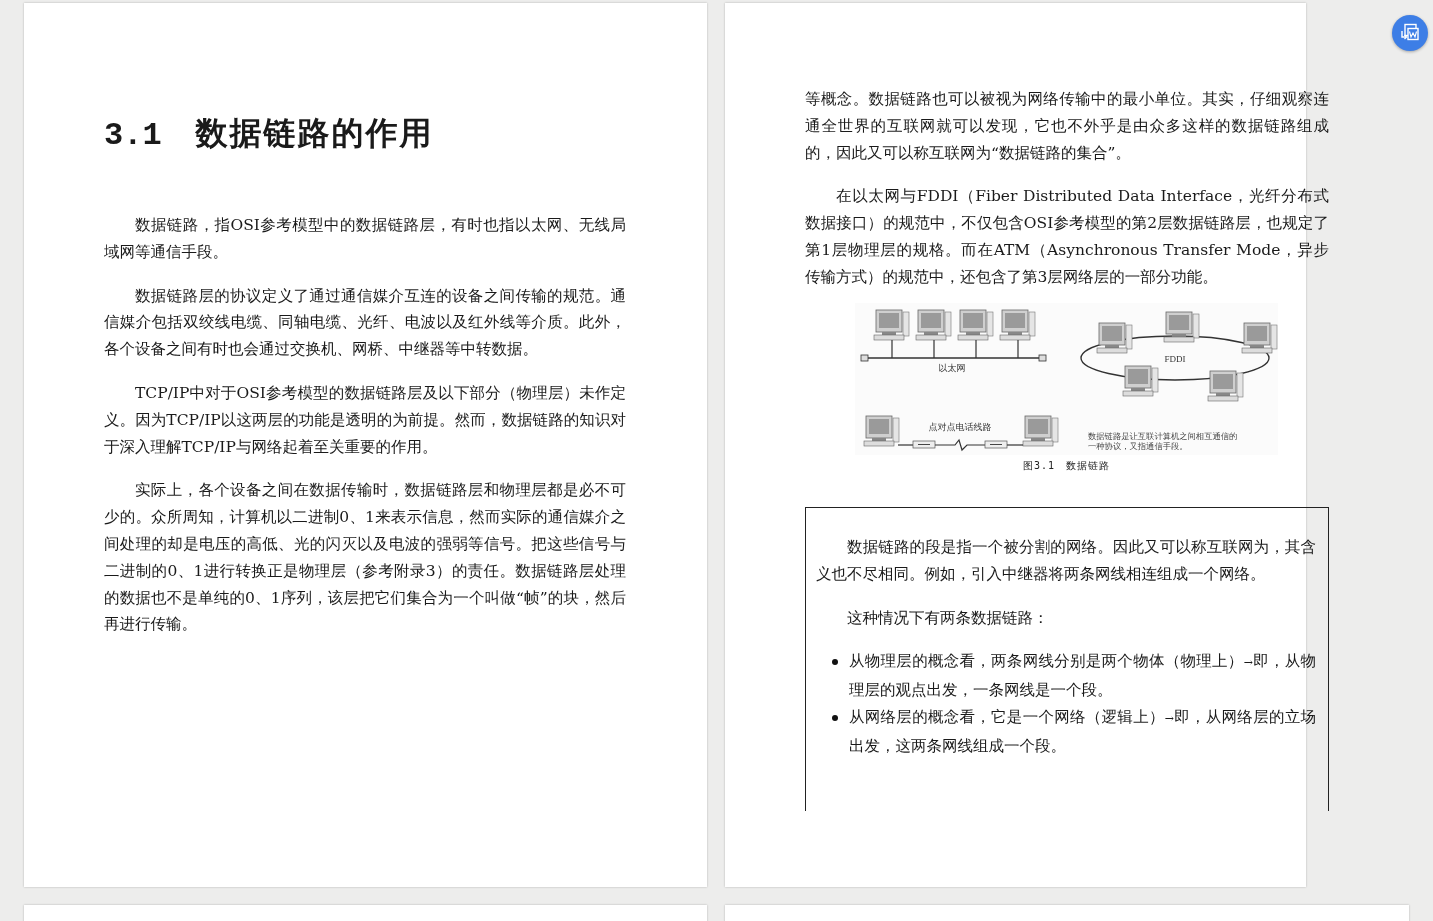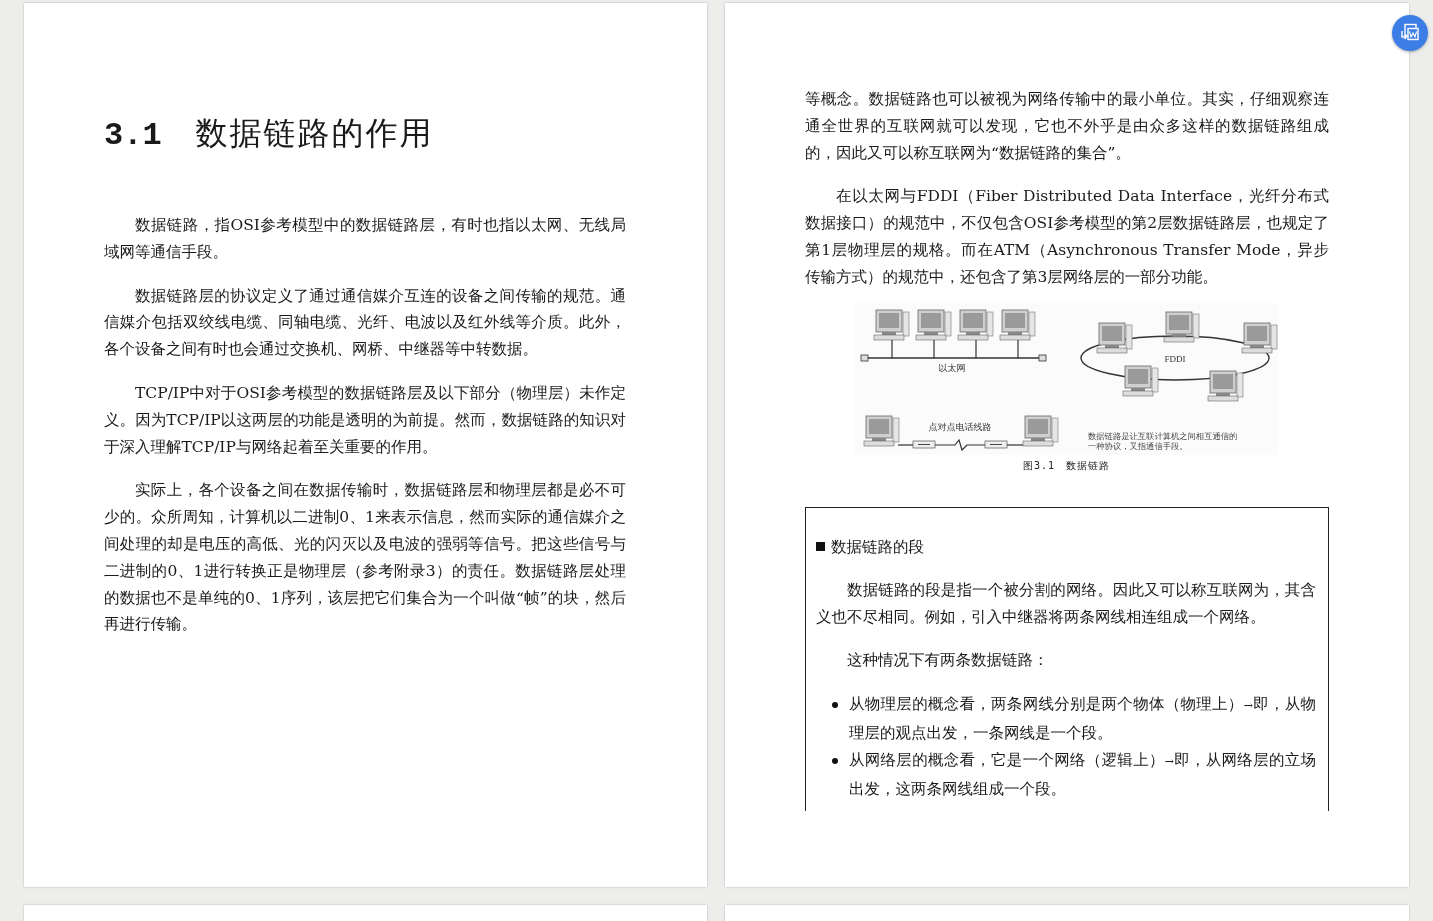--- a/index.html
+++ b/index.html
@@ -1,28 +1,28 @@
 <!DOCTYPE html>
 <html><head>
 <meta charset="utf-8">
 <style>
   html, body { margin:0; padding:0; }
   body { width:1433px; height:921px; background:#ededec; position:relative; overflow:hidden;
          font-family:"DejaVu Serif","Liberation Serif",serif; color:#1a1a1a; }
   .page { position:absolute; background:#fff; box-shadow:0 0 2px rgba(0,0,0,0.25); }
   #page1 { left:24px; top:3px; width:683px; height:884px; }
-  #page2 { left:725px; top:3px; width:684px; height:884px; }
+  #page2 { left:725px; top:3px; width:581px; height:884px; }
   #page3 { left:24px; top:905px; width:683px; height:40px; }
   #page4 { left:725px; top:905px; width:684px; height:40px; }
   .content { position:absolute; font-size:15.5px; line-height:26.8px; }
   #page1 .content { left:80px; top:0; width:522px; }
   #page2 .content { left:80px; top:0; width:524px; }
   .title { position:absolute; left:80px; top:105px; font-size:32px; line-height:50px; white-space:nowrap; }
   .title .num { font-family:Liberation Mono, monospace; font-weight:bold; margin-right:34px; }
-  .title .txt { font-family:"DejaVu Sans","Liberation Sans",sans-serif; font-weight:normal; letter-spacing:2px; }
+  .title .txt { font-family:"DejaVu Sans","Liberation Sans",sans-serif; font-weight:bold; letter-spacing:2px; }
   p { margin:0 0 17px 0; text-indent:2em; text-align:justify; }
   p.noindent { text-indent:0; }
   .figure { position:absolute; left:130px; top:300px; width:423px; height:152px; background:#fbfbfb; }
   .figcap { position:absolute; left:130px; top:456px; width:423px; text-align:center;
             font-family:"DejaVu Sans Mono","Liberation Mono",monospace; font-size:10px; color:#222; letter-spacing:1px; }
   .box { position:absolute; left:80px; top:504px; width:522px; height:303px;
          border:1px solid #222; border-bottom:none; }
   .box .inner { position:absolute; left:10px; top:26px; width:500px; font-size:15.5px; line-height:26.8px; }
   .box h4 { margin:0 0 16px 0; font-weight:normal; font-size:15.5px; }
   .box h4 .sq { display:inline-block; width:9px; height:9px; background:#111; margin-right:6px; vertical-align:1px; }
@@ -101,21 +101,20 @@
       <line x1="152" y1="142" x2="168" y2="142" stroke="#333" stroke-width="1.2"></line>
       <text x="105" y="127" font-size="9" text-anchor="middle" fill="#333" font-family="DejaVu Sans, sans-serif">点对点电话线路</text>
       <text x="233" y="136" font-size="8.3" fill="#444" font-family="DejaVu Sans, sans-serif">数据链路是让互联计算机之间相互通信的</text>
       <text x="233" y="146" font-size="8.3" fill="#444" font-family="DejaVu Sans, sans-serif">一种协议，又指通信手段。</text>
     </svg>
   </div>
   <div class="figcap">图3.1　数据链路</div>
 
   <div class="box">
     <div class="inner">
-      <h4><span class="sq"></span><span>数据链路的段</span></h4>
       <p>数据链路的段是指一个被分割的网络。因此又可以称互联网为，其含义也不尽相同。例如，引入中继器将两条网线相连组成一个网络。</p>
       <p>这种情况下有两条数据链路：</p>
       <ul>
         <li><span>从物理层的概念看，两条网线分别是两个物体（物理上）</span><span class="arrow">→</span><span>即，从物理层的观点出发，一条网线是一个段。</span></li>
         <li><span>从网络层的概念看，它是一个网络（逻辑上）</span><span class="arrow">→</span><span>即，从网络层的立场出发，这两条网线组成一个段。</span></li>
       </ul>
     </div>
   </div>
 </div>
 

